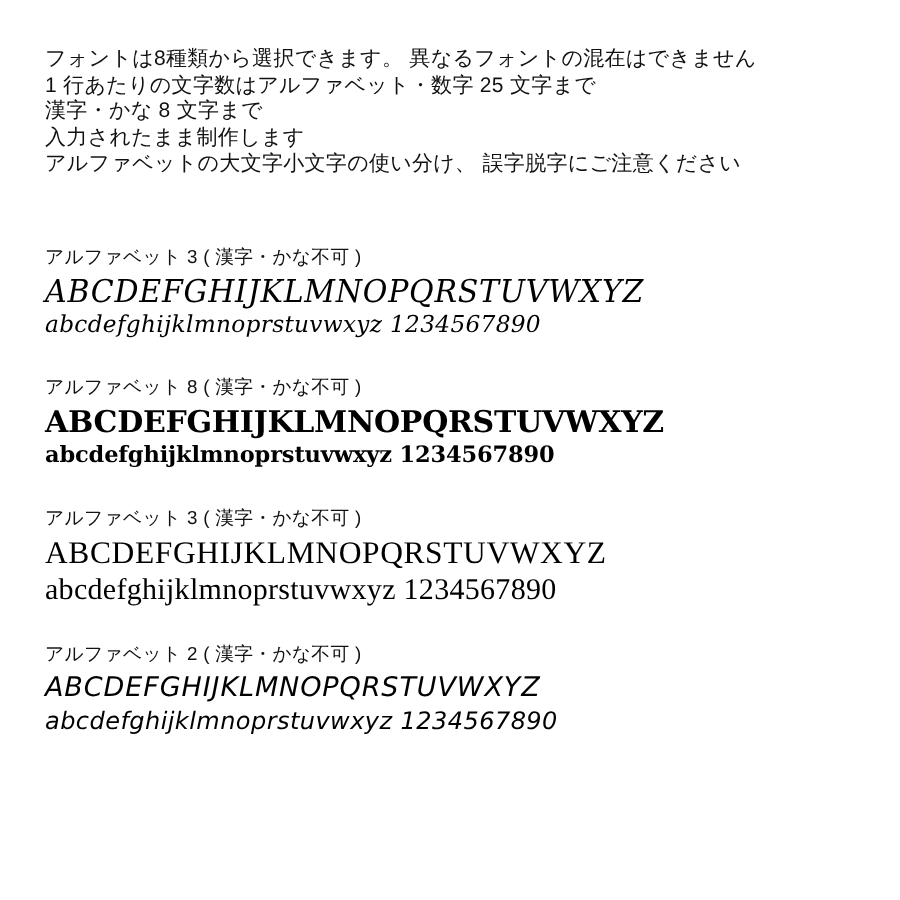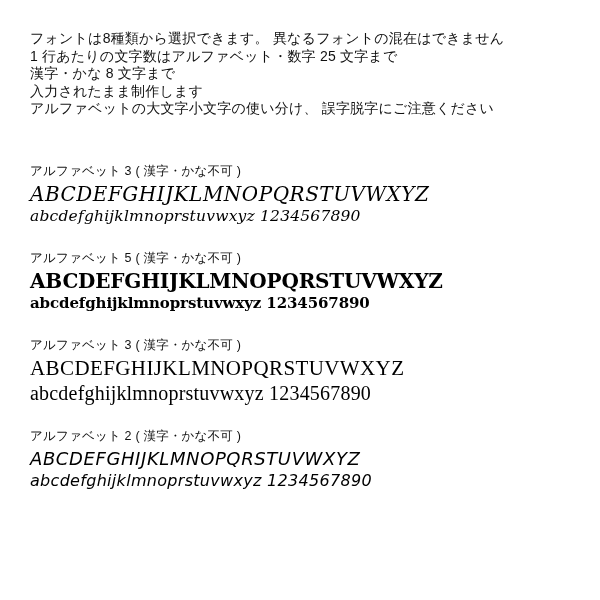--- a/index.html
+++ b/index.html
@@ -130,21 +130,21 @@
 
   <div class="samples">
 
     <div class="sample style1">
       <div class="sample-title">アルファベット 3 ( 漢字・かな不可 )</div>
       <div class="spec-line spec-upper">ABCDEFGHIJKLMNOPQRSTUVWXYZ</div>
       <div class="spec-line spec-lower">abcdefghijklmnoprstuvwxyz  1234567890</div>
     </div>
 
     <div class="sample style2">
-      <div class="sample-title">アルファベット 5 ( 漢字・かな不可 )</div>
+      <div class="sample-title">アルファベット 8 ( 漢字・かな不可 )</div>
       <div class="spec-line spec-upper">ABCDEFGHIJKLMNOPQRSTUVWXYZ</div>
       <div class="spec-line spec-lower">abcdefghijklmnoprstuvwxyz  1234567890</div>
     </div>
 
     <div class="sample style3">
       <div class="sample-title">アルファベット 3 ( 漢字・かな不可 )</div>
       <div class="spec-line spec-upper">ABCDEFGHIJKLMNOPQRSTUVWXYZ</div>
       <div class="spec-line spec-lower">abcdefghijklmnoprstuvwxyz 1234567890</div>
     </div>
 

